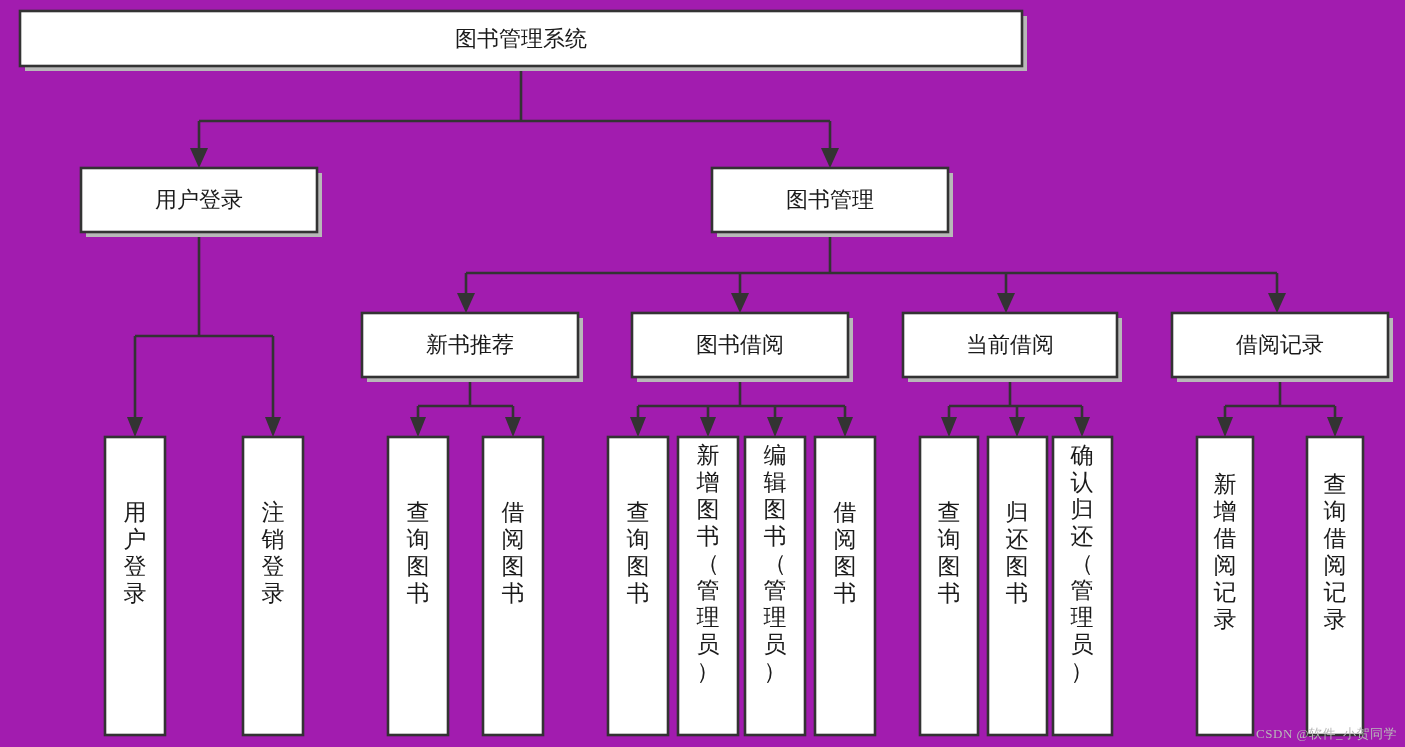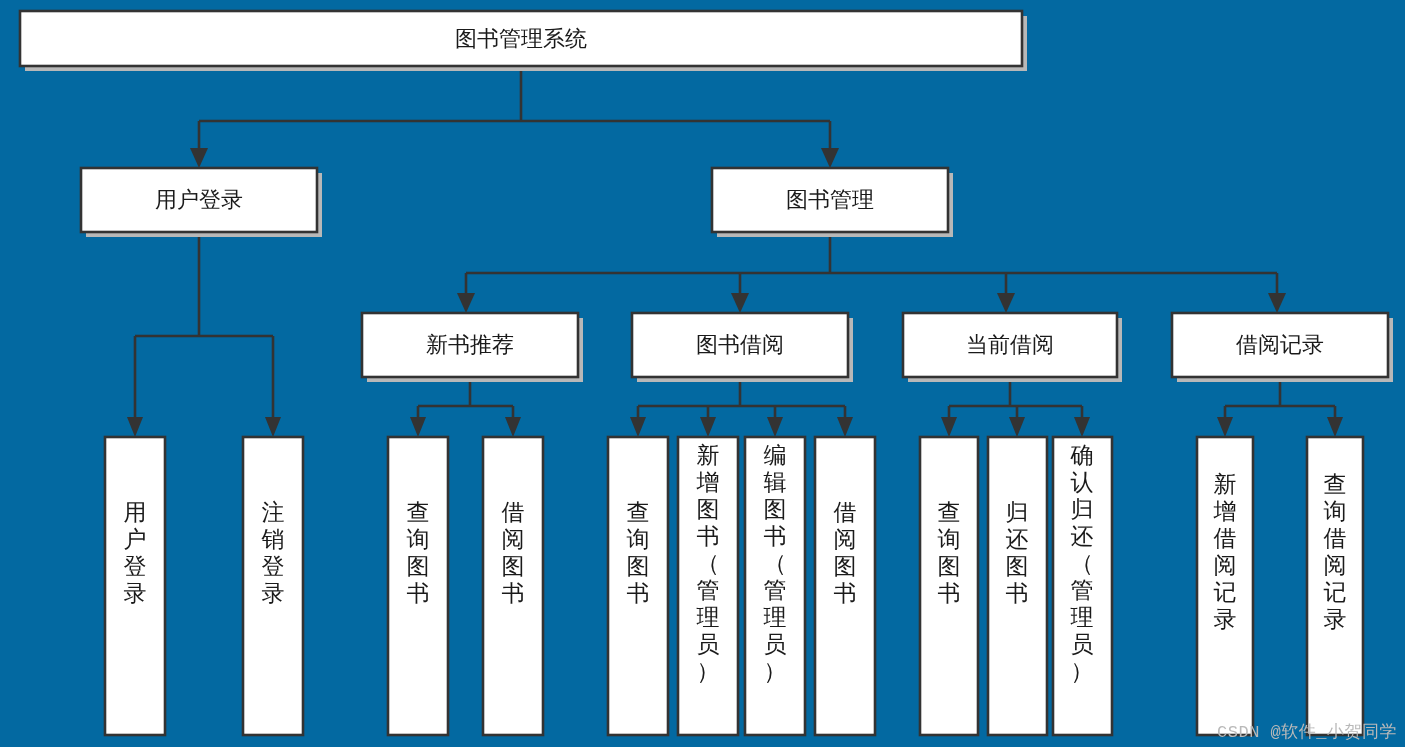--- a/index.html
+++ b/index.html
@@ -11,21 +11,21 @@
   body {
     width: 1405px;
     height: 747px;
     font-family: "Liberation Sans", "DejaVu Sans", sans-serif;
     overflow: hidden;
   }
   #diagram-root {
     position: relative;
     width: 1405px;
     height: 747px;
-    background: #0369a1;
+    background: #a21caf;
   }
   svg#flowchart {
     position: absolute;
     top: 0;
     left: 0;
     width: 1405px;
     height: 747px;
   }
   .node-box {
     fill: #ffffff;
@@ -56,22 +56,22 @@
   .leaf-label {
     font-family: "Liberation Sans", "DejaVu Sans", sans-serif;
     font-size: 23px;
     fill: #1a1a1a;
     text-anchor: middle;
   }
   .watermark-text {
     position: absolute;
     right: 8px;
     bottom: 4px;
-    font-family: Liberation Mono, monospace;
-    font-size: 17px;
+    font-family: Liberation Serif, serif;
+    font-size: 13px;
     color: #b9b9b9;
     white-space: nowrap;
     letter-spacing: 0.5px;
     user-select: none;
   }
 </style>
 </head>
 <body>
 
 <div id="diagram-root">

